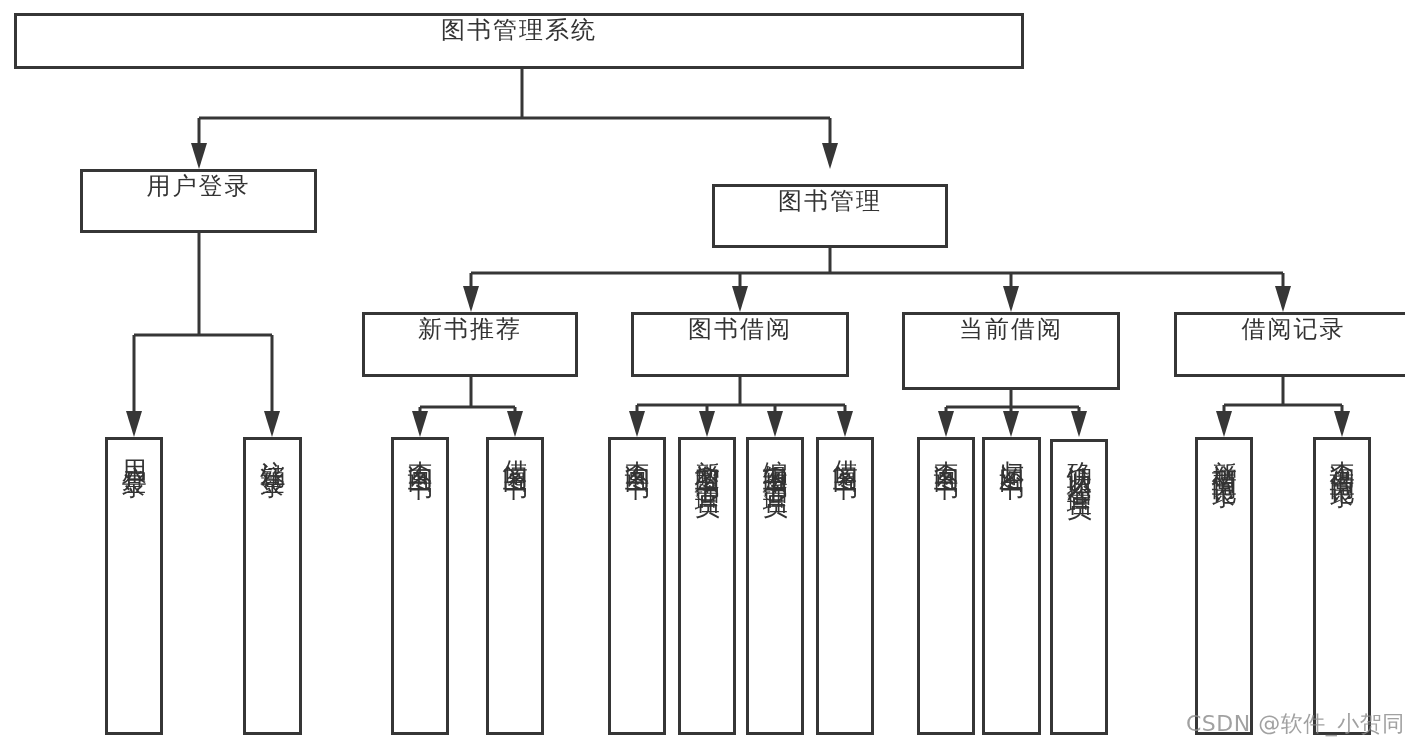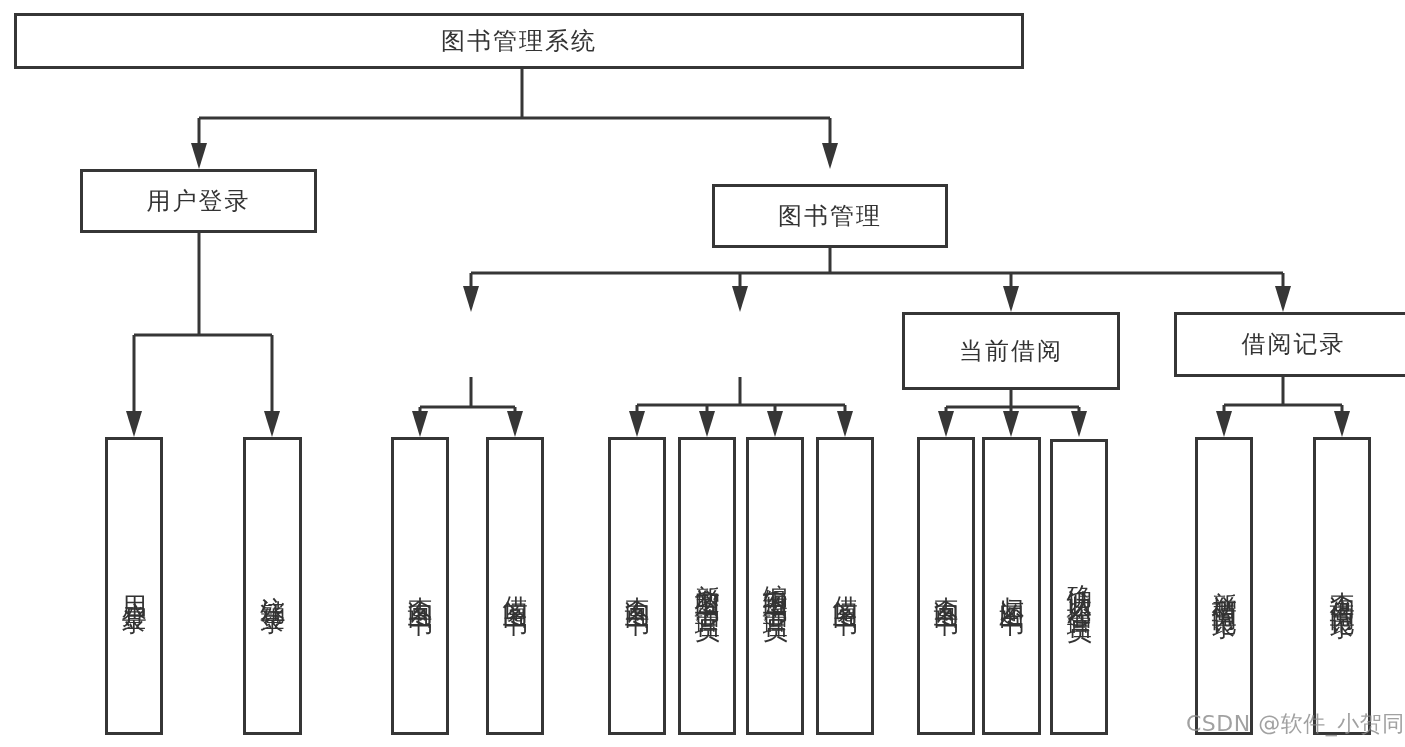--- a/index.html
+++ b/index.html
@@ -8,21 +8,21 @@
     background:var(--bg,#ffffff);
     font-family:"DejaVu Sans","Liberation Sans",sans-serif;
     color:var(--text,#333333);
   }
   .connectors { position:absolute; left:0; top:0; z-index:1; pointer-events:none; }
   .connectors path { stroke:var(--line,#363636); stroke-width:3; fill:none; }
   .connectors polygon { fill:var(--line,#363636); }
   .box {
     position:absolute; box-sizing:border-box; z-index:2;
     border:3px solid var(--line,#363636); background:#fff;
-    display:flex; align-items:center; justify-content:center;
+    display:flex; justify-content:center;
   }
   .hnode span {
     font-size:24px; letter-spacing:2px; white-space:nowrap; line-height:1.2;
   }
   .leaf span {
     writing-mode:vertical-rl; text-orientation:mixed;
     font-size:25px; letter-spacing:5px; line-height:1.1;
     white-space:nowrap;
   }
   .watermark {
@@ -70,20 +70,26 @@
     <span>图书管理系统</span>
   </div>
 
   <div class="box hnode" style="left:80px;top:169px;width:237px;height:64px">
     <span>用户登录</span>
   </div>
   <div class="box hnode" style="left:712px;top:184px;width:236px;height:64px">
     <span>图书管理</span>
   </div>
 
+  <div class="box hnode" style="left:362px;top:312px;width:216px;height:65px">
+    <span>新书推荐</span>
+  </div>
+  <div class="box hnode" style="left:631px;top:312px;width:218px;height:65px">
+    <span>图书借阅</span>
+  </div>
   <div class="box hnode" style="left:902px;top:312px;width:218px;height:78px">
     <span>当前借阅</span>
   </div>
   <div class="box hnode" style="left:1174px;top:312px;width:239px;height:65px">
     <span>借阅记录</span>
   </div>
 
   <div class="box leaf" style="left:105px;top:437px;width:58px;height:298px">
     <span>用户登录</span>
   </div>

